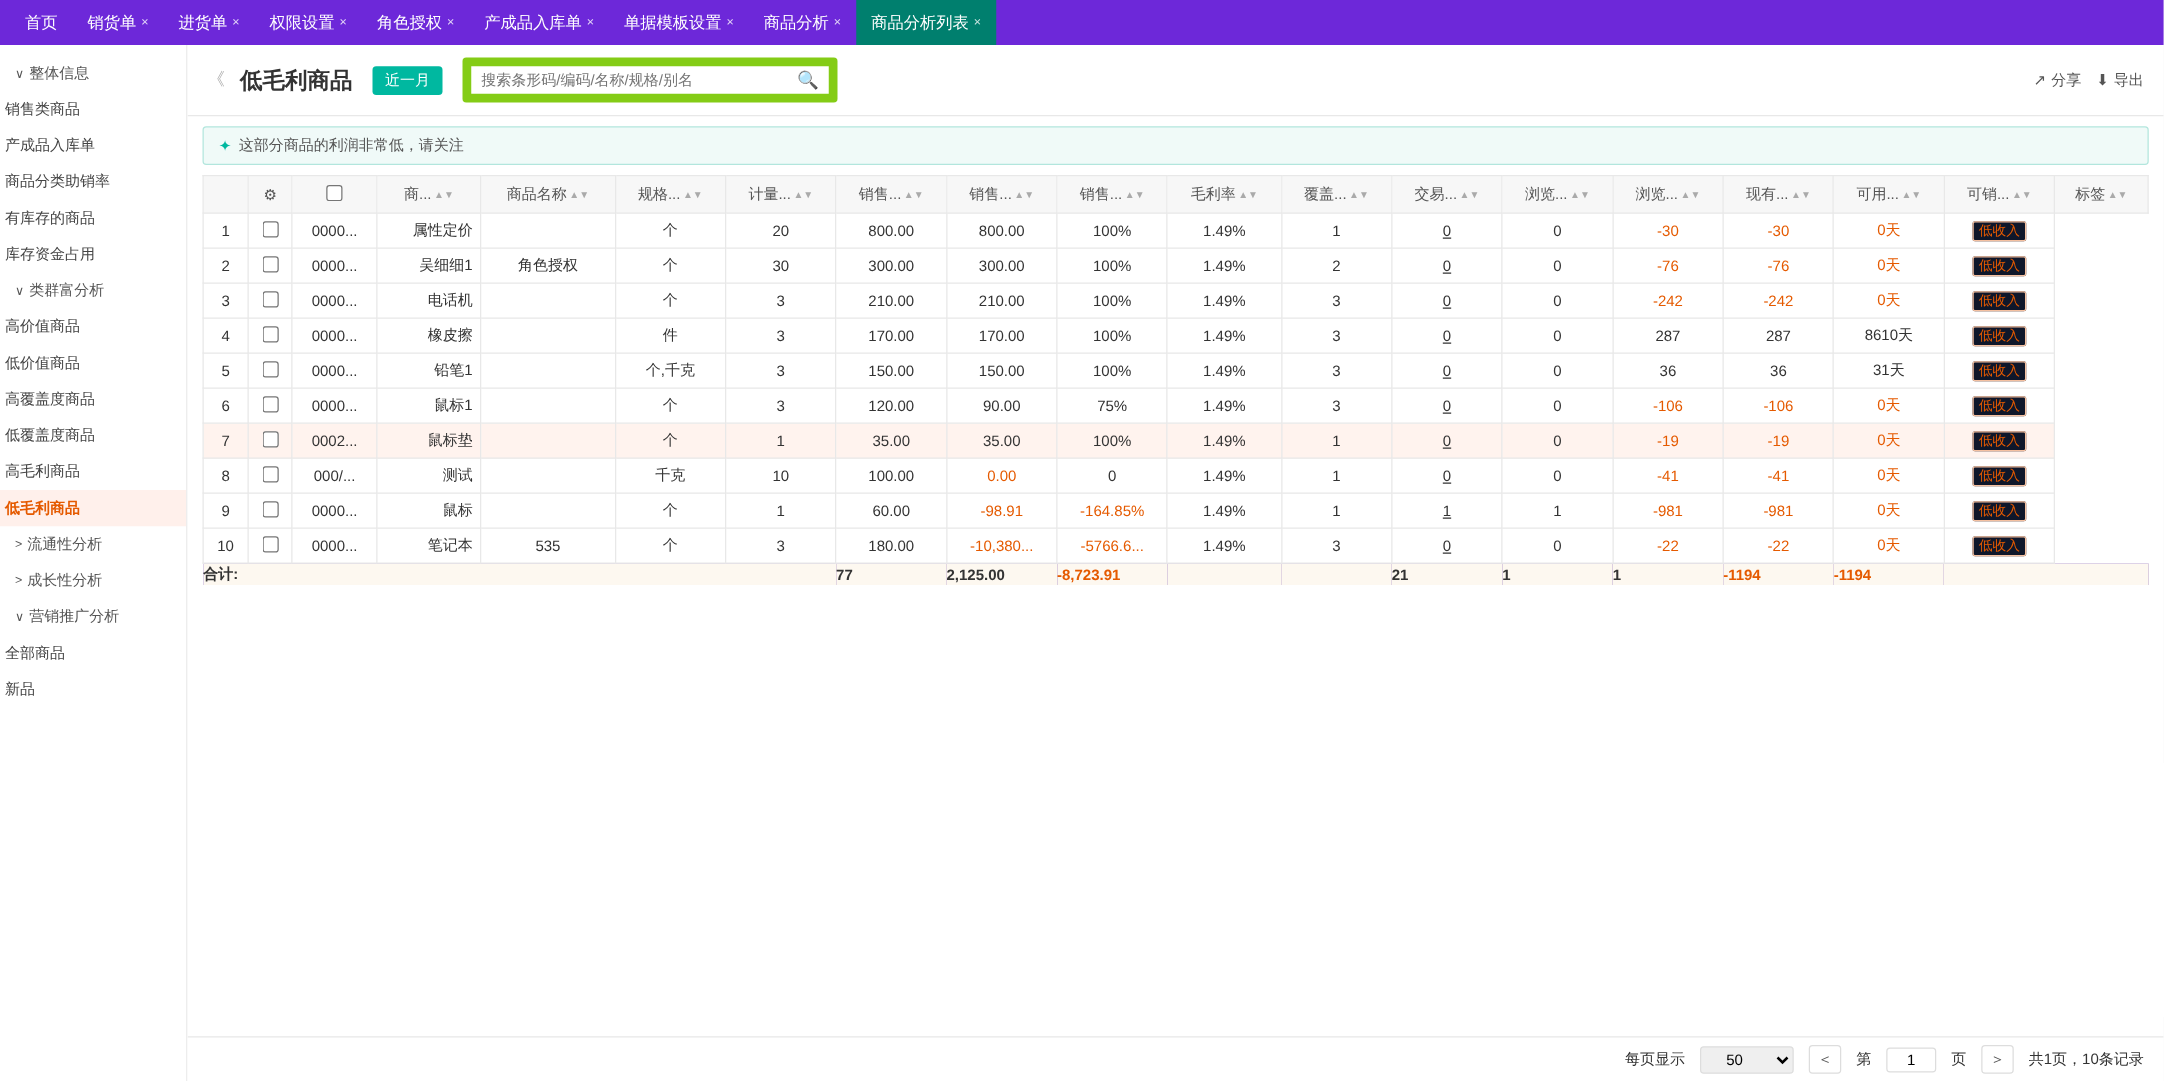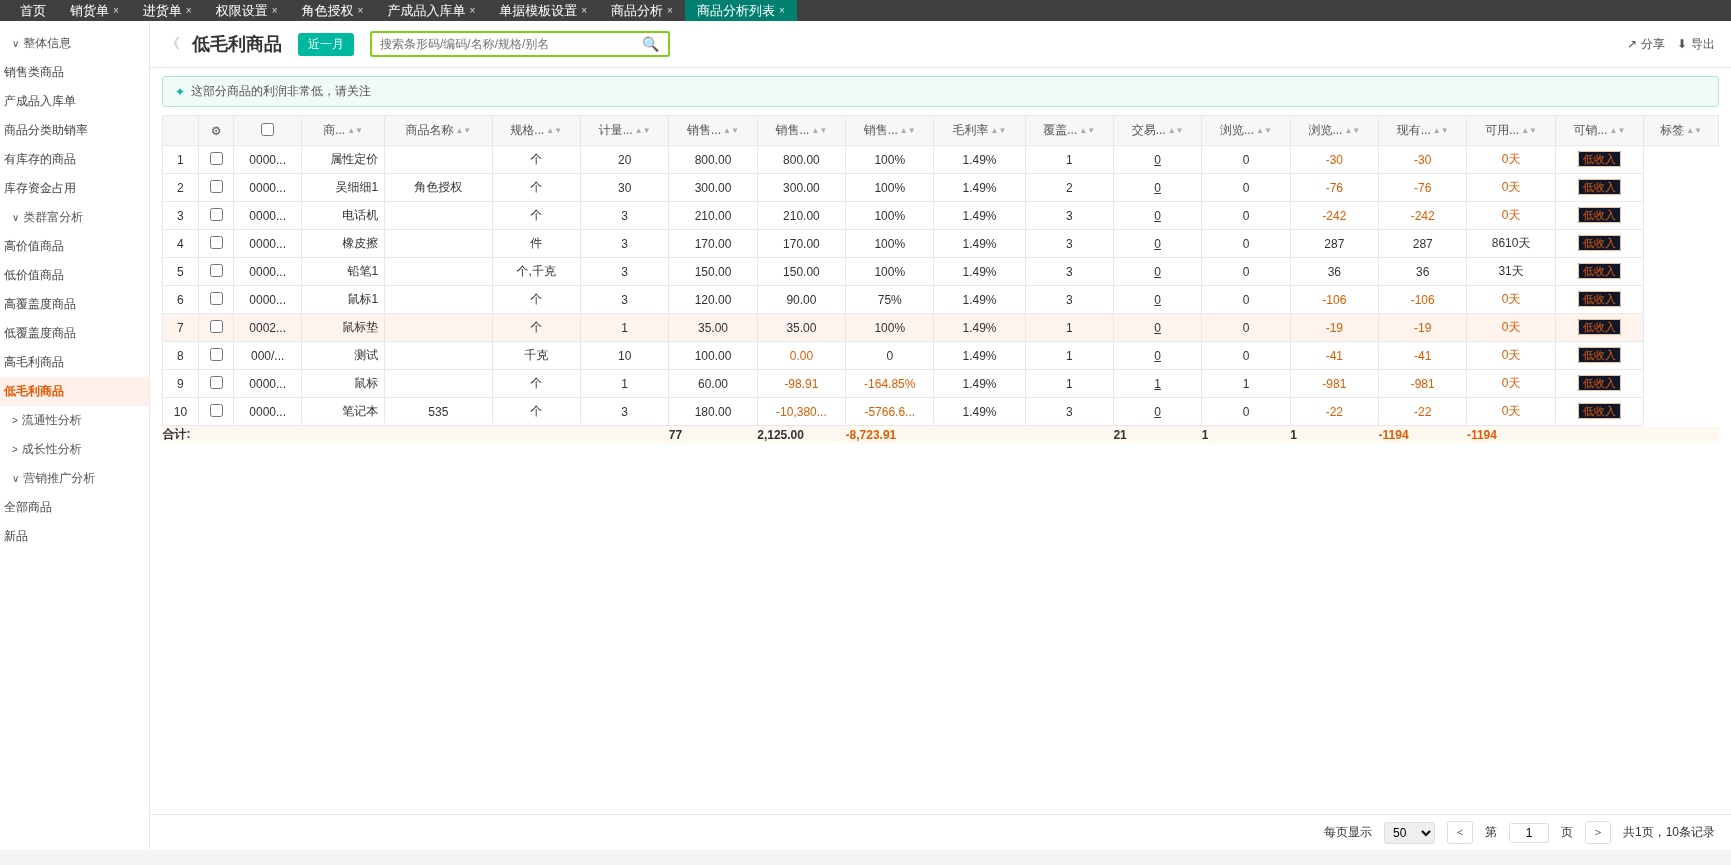--- a/index.html
+++ b/index.html
@@ -1,23 +1,23 @@
 <!DOCTYPE html>
 <html><head>
   <meta charset="utf-8">
   <style>
     * { box-sizing: border-box; margin: 0; padding: 0; }
     body { font-family: 'Microsoft YaHei', Arial, sans-serif; font-size: 12px; background: #f5f5f5; color: #333; }
 
     
     .top-nav {
-      background: #404040;
-      display: flex;
-      align-items: center;
-      height: 21px;
+      background: #6d28d9;
+      display: flex;
+      align-items: center;
+      height: 36px;
       padding: 0 8px;
     }
     .top-nav .nav-item {
       color: #fff;
       padding: 0 12px;
       height: 36px;
       display: flex;
       align-items: center;
       cursor: pointer;
       font-size: 13px;
@@ -107,21 +107,21 @@
       border: none;
       border-radius: 3px;
       padding: 3px 10px;
       font-size: 12px;
       cursor: pointer;
       font-family: Liberation Serif, serif;
     }
     .search-box {
       display: flex;
       align-items: center;
-      border: 2px solid #84cc16;
+      border: 7px solid #84cc16;
       border-radius: 3px;
       padding: 3px 8px;
       margin-left: 8px;
       background: #fff;
       flex: 1;
       max-width: 300px;
     }
     .search-box input {
       border: none;
       outline: none;
@@ -225,21 +225,21 @@
       display: flex;
       align-items: center;
       justify-content: flex-end;
       gap: 12px;
       background: #fff;
       font-size: 12px;
     }
     .page-size-select {
       border: 1px solid #ddd;
       border-radius: 3px;
-      padding: 2px 4px;
+      padding: 2px 16px;
       font-size: 12px;
     }
     .page-btn {
       border: 1px solid #ddd;
       background: #fff;
       border-radius: 3px;
       padding: 2px 6px;
       cursor: pointer;
       font-size: 12px;
       color: #555;

